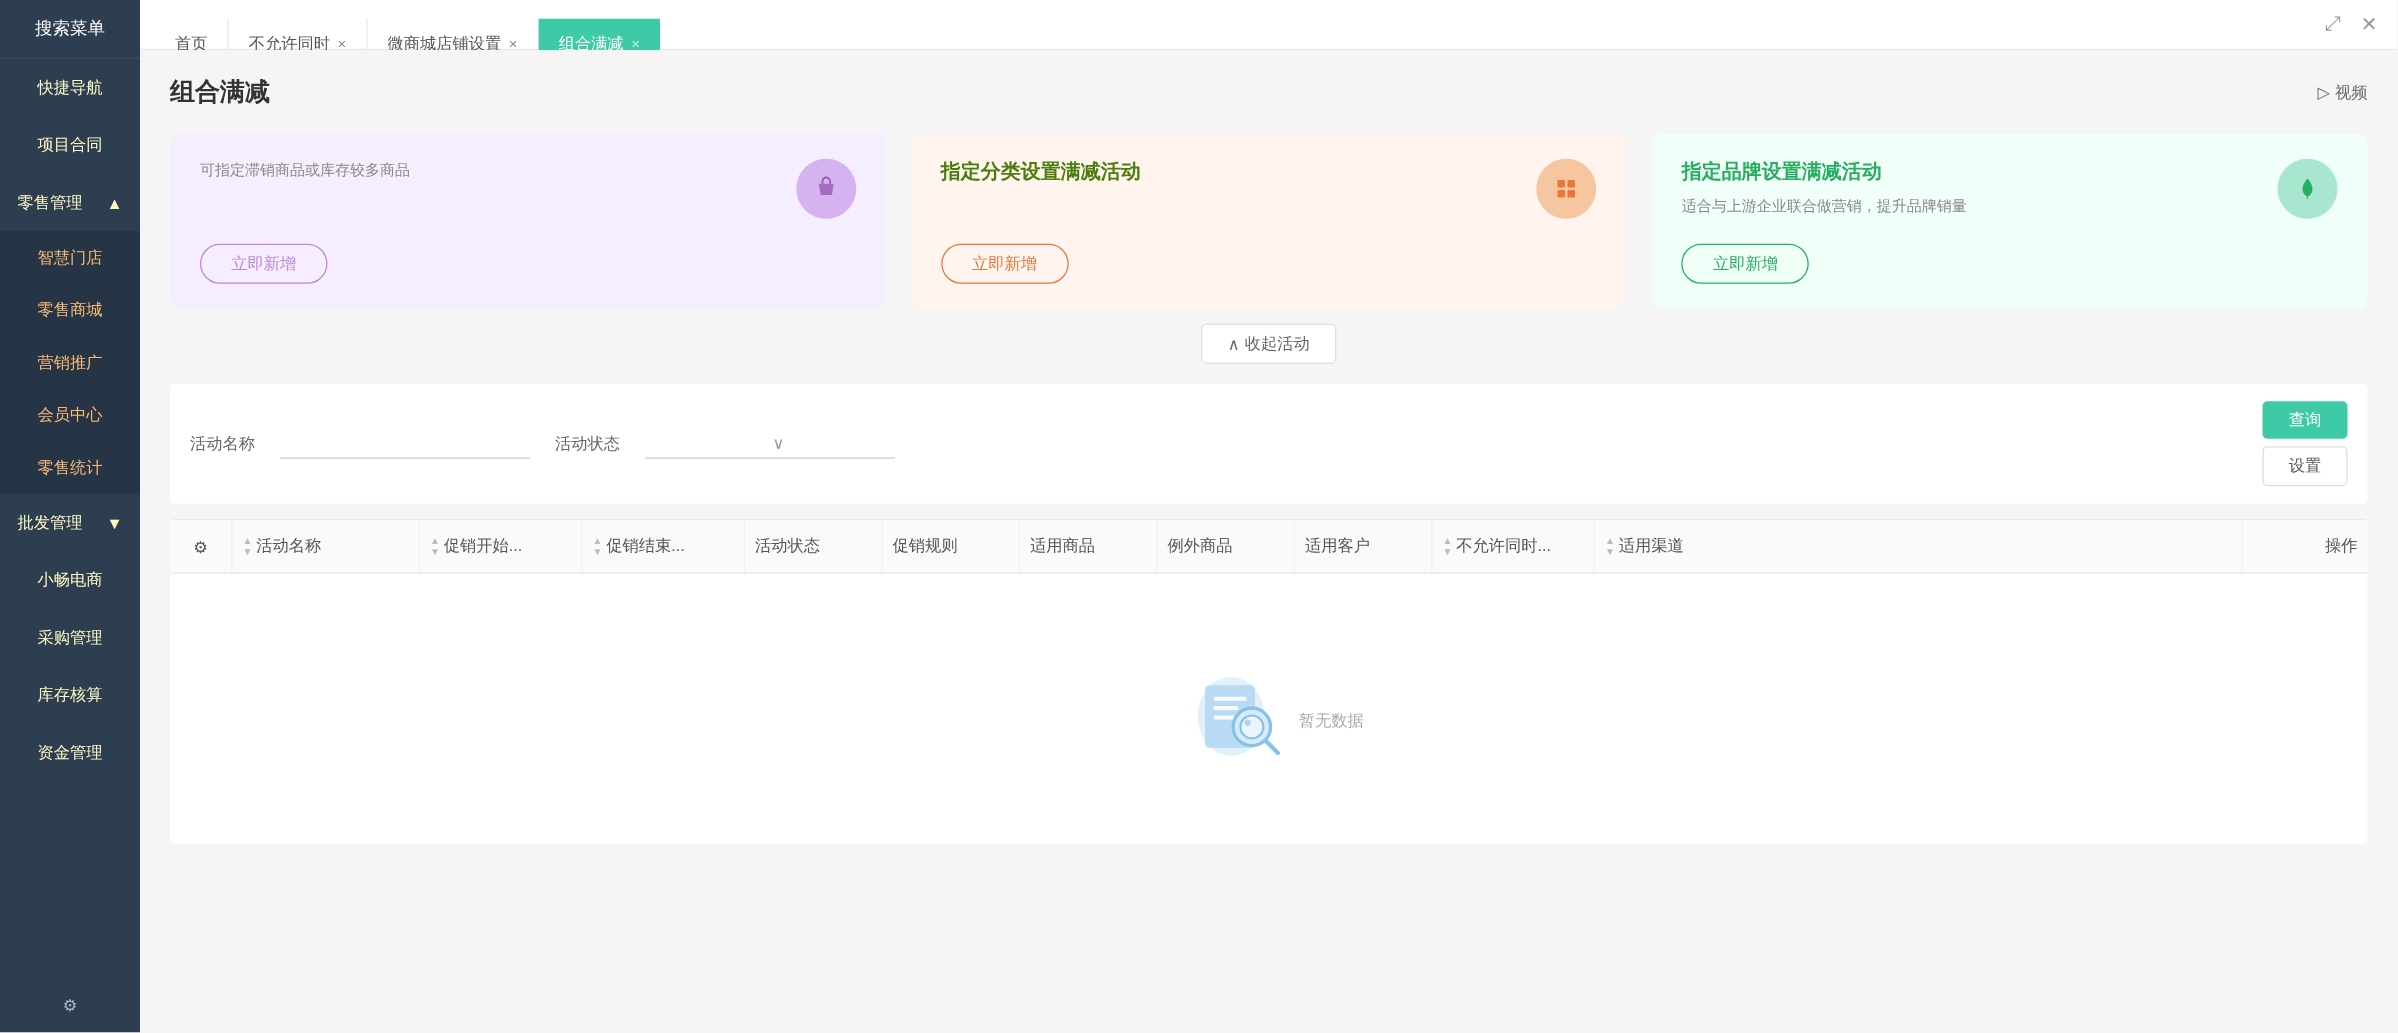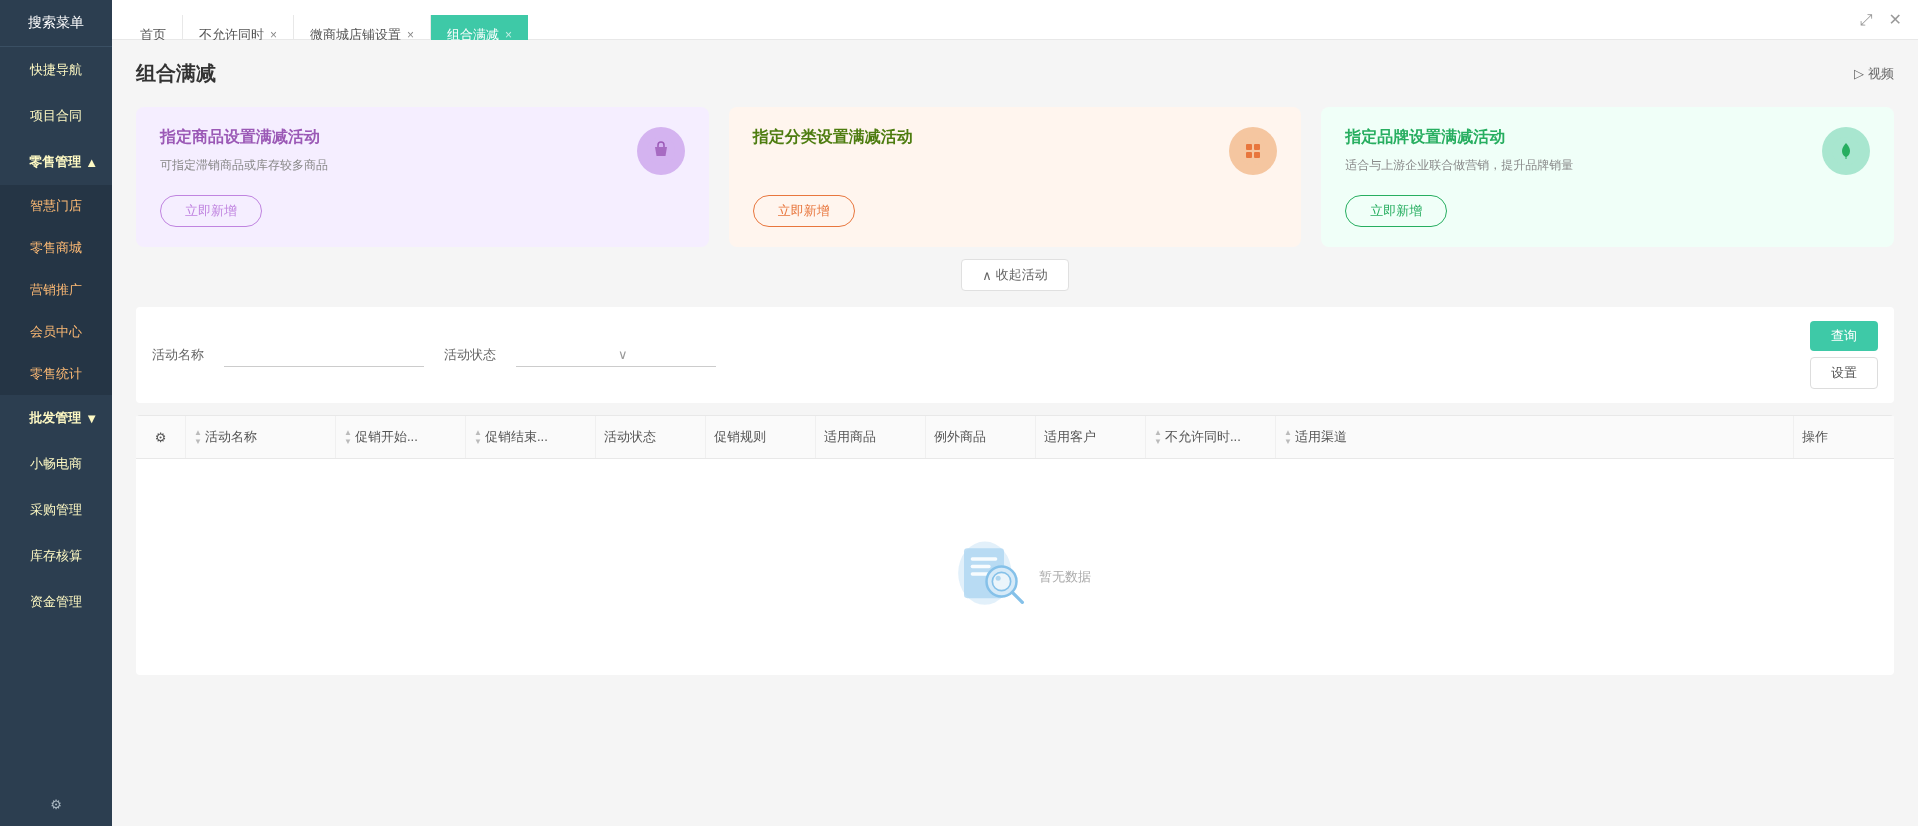--- a/index.html
+++ b/index.html
@@ -28,21 +28,21 @@
       text-align: center;
       color: #fef9c3;
       font-size: 13px;
       cursor: pointer;
       display: flex;
       align-items: center;
       justify-content: center;
       gap: 4px;
     }
     .sidebar-item.has-arrow { justify-content: space-between; padding: 14px 14px; }
-    .sidebar-item.has-arrow .label { flex: 1; text-align: right; font-weight: bold; }
+    .sidebar-item.has-arrow .label { flex: 1; text-align: left; }
     .sidebar-sub-item {
       padding: 12px 10px;
       text-align: center;
       color: #fdba74;
       font-size: 13px;
       cursor: pointer;
       background: #253545;
     }
     .sidebar-bottom {
       margin-top: auto;
@@ -297,21 +297,21 @@
     .th-name { width: 150px; }
     .th-start { width: 130px; }
     .th-end { width: 130px; }
     .th-status { width: 110px; }
     .th-rule { width: 110px; }
     .th-goods { width: 110px; }
     .th-except { width: 110px; }
     .th-customer { width: 110px; }
     .th-notallow { width: 130px; }
     .th-channel { flex: 1; }
-    .th-op { width: 100px; }
+    .th-op { width: 100px; justify-content: flex-end; }
     .sort-arrows { display: flex; flex-direction: column; gap: 1px; }
     .sort-arrow { font-size: 8px; color: #bbb; line-height: 1; }
 
     
     .empty-state {
       display: flex;
       flex-direction: row;
       align-items: center;
       justify-content: center;
       padding: 60px 0 40px;
@@ -410,21 +410,20 @@
       <div class="video-link">
         <span>▷</span>
         <span>视频</span>
       </div>
     </div>
 
     <div class="cards-row">
 
       <div class="card card-purple">
         <div>
-          <div class="card-title">指定商品设置满减活动</div>
           <div class="card-desc">可指定滞销商品或库存较多商品</div>
         </div>
         <div class="card-icon">
           <svg width="28" height="28" viewBox="0 0 28 28" fill="none">
             <rect width="28" height="28" rx="14" fill="#d4b3f0"></rect>
             <path d="M8 10h12l-1.5 9H9.5L8 10z" fill="#9b59b6" opacity="0.8"></path>
             <path d="M11 10V8a3 3 0 0 1 6 0v2" stroke="#9b59b6" stroke-width="1.5" fill="none"></path>
           </svg>
         </div>
         <button class="card-btn">立即新增</button>

